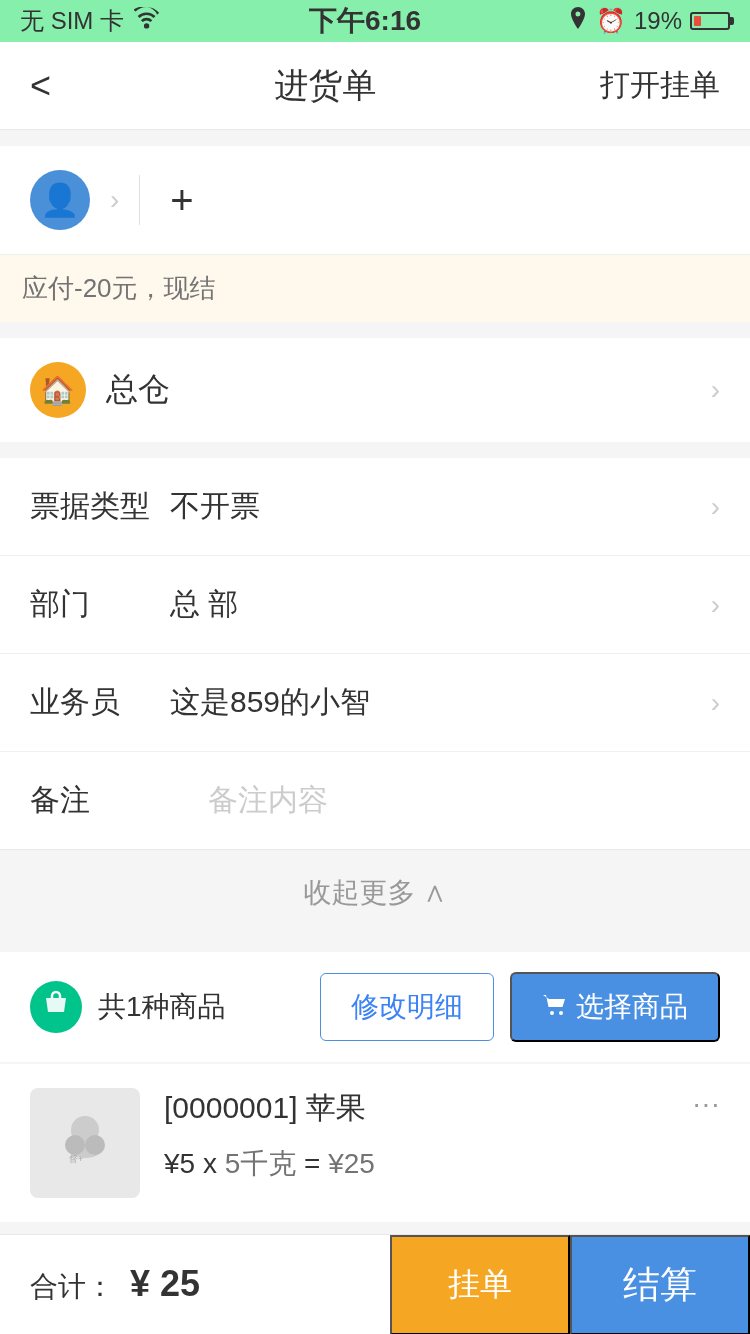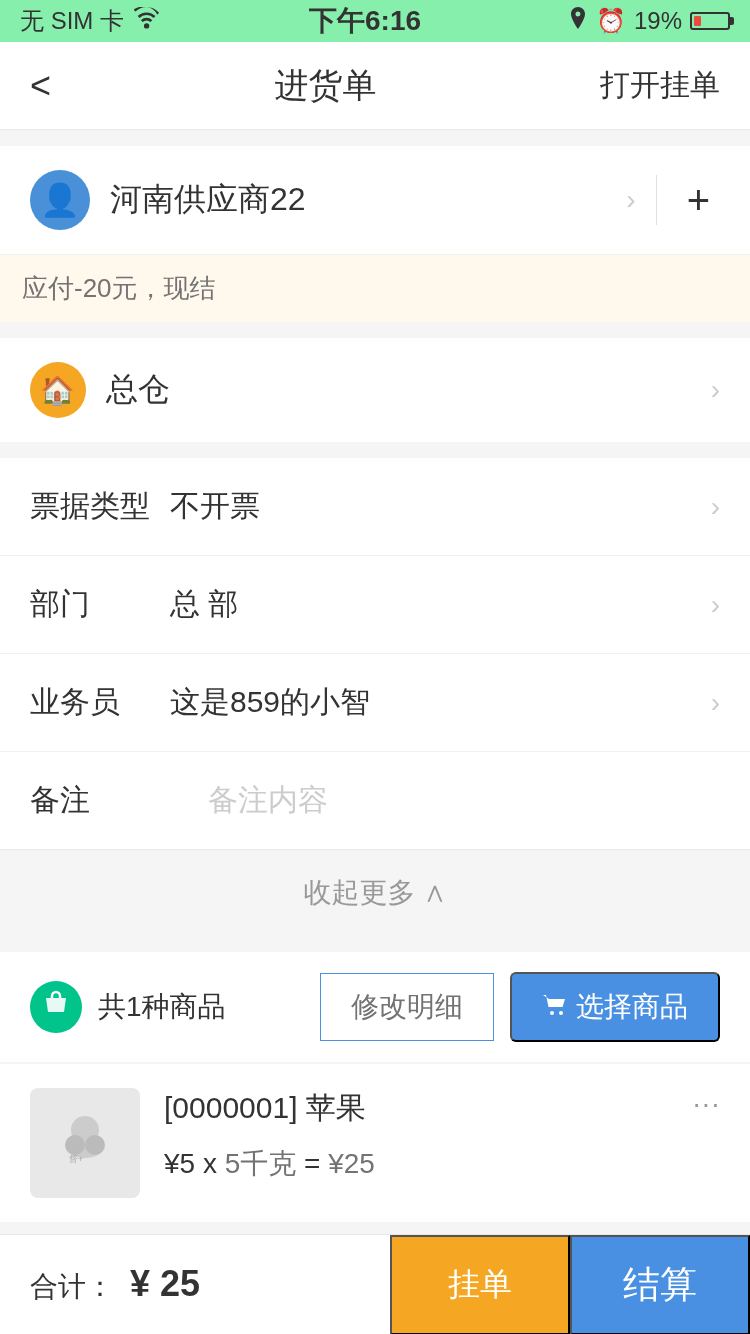--- a/index.html
+++ b/index.html
@@ -227,24 +227,24 @@
       font-size: 26px;
     }
     .product-count-text {
       flex: 1;
       font-size: 28px;
       color: #333;
     }
     .btn-outline {
       border: 1.5px solid #4a90e2;
       background: #fff;
-      color: #737373;
+      color: #3b82f6;
       font-size: 28px;
       padding: 14px 30px;
-      border-radius: 0;
+      border-radius: 6px;
       margin-right: 16px;
     }
     .btn-primary {
       background: #4a90e2;
       color: #fff;
       font-size: 28px;
       padding: 14px 30px;
       border-radius: 6px;
       display: flex;
       align-items: center;
@@ -385,21 +385,20 @@
   <span class="nav-back">&lt;</span>
   <span class="nav-title">进货单</span>
   <span class="nav-action">打开挂单</span>
 </div>
 
 <div class="section">
   <div class="supplier-row">
     <div class="supplier-avatar">
       <span class="supplier-avatar-icon">👤</span>
     </div>
-    <span class="supplier-name">河南供应商22</span>
     <span class="chevron-right">›</span>
     <div class="supplier-divider"></div>
     <span class="add-btn">+</span>
   </div>
   <div class="notice-bar">应付-20元，现结</div>
 </div>
 
 <div class="section">
   <div class="warehouse-row">
     <div class="warehouse-icon">

